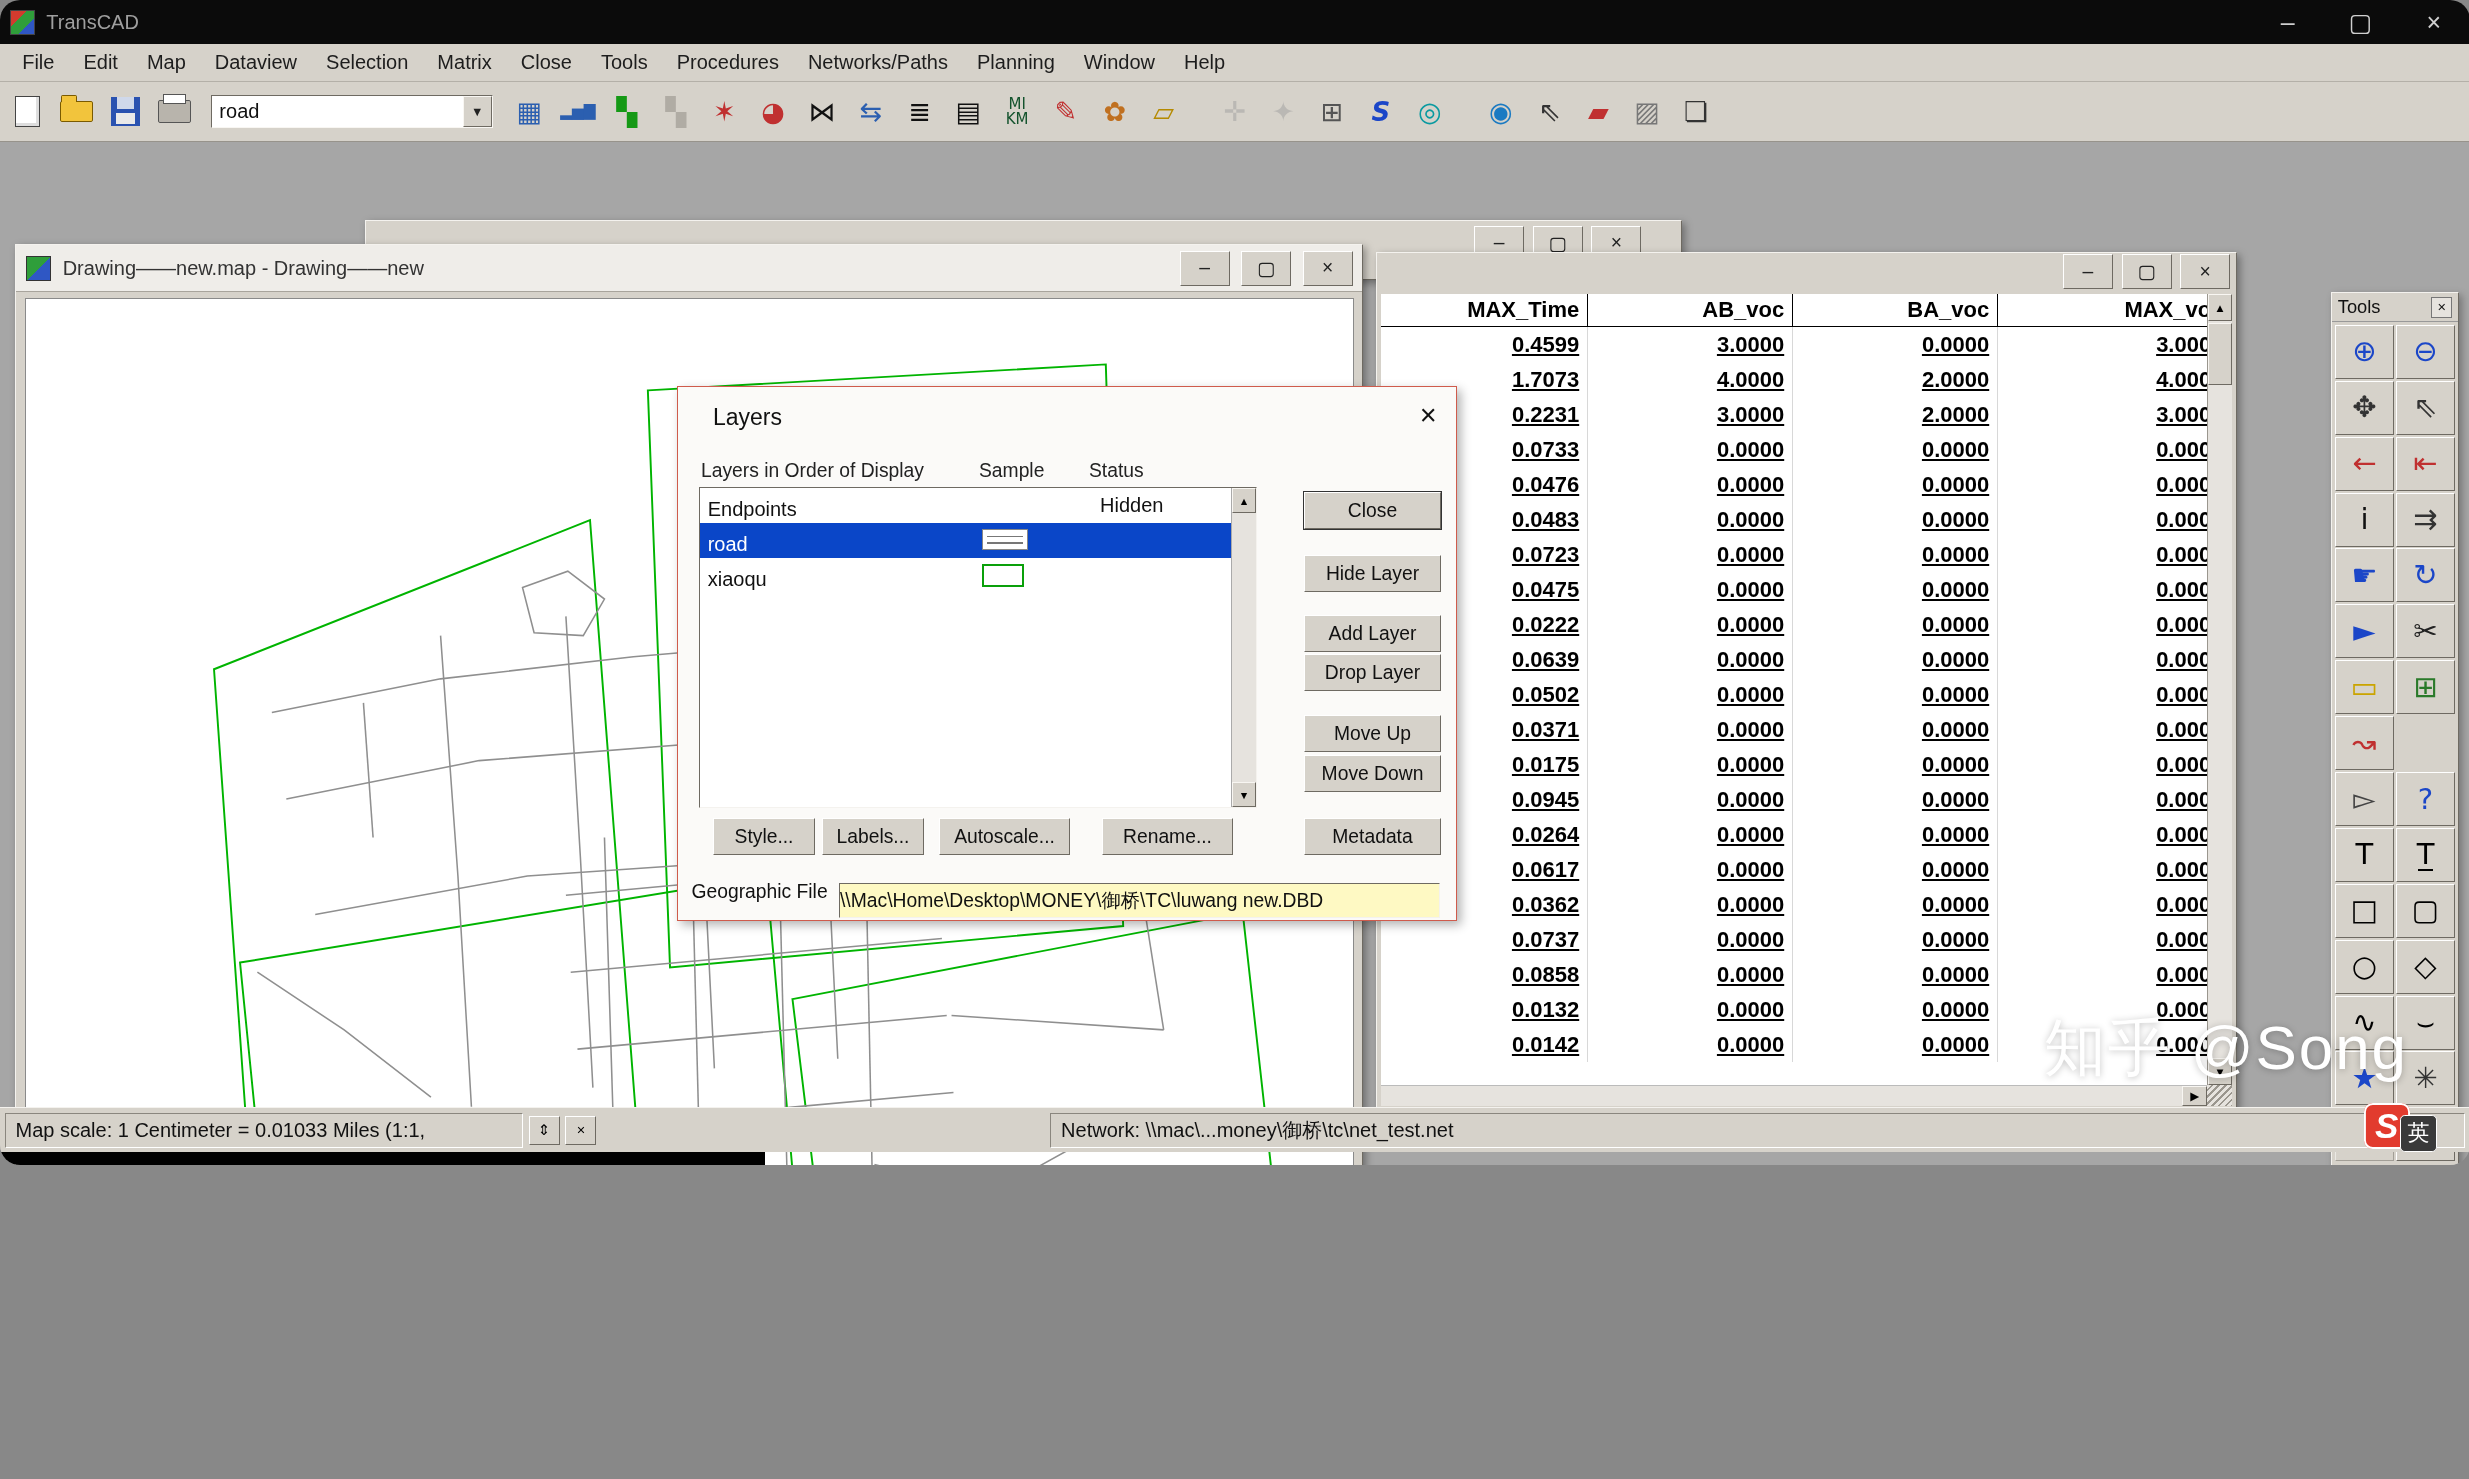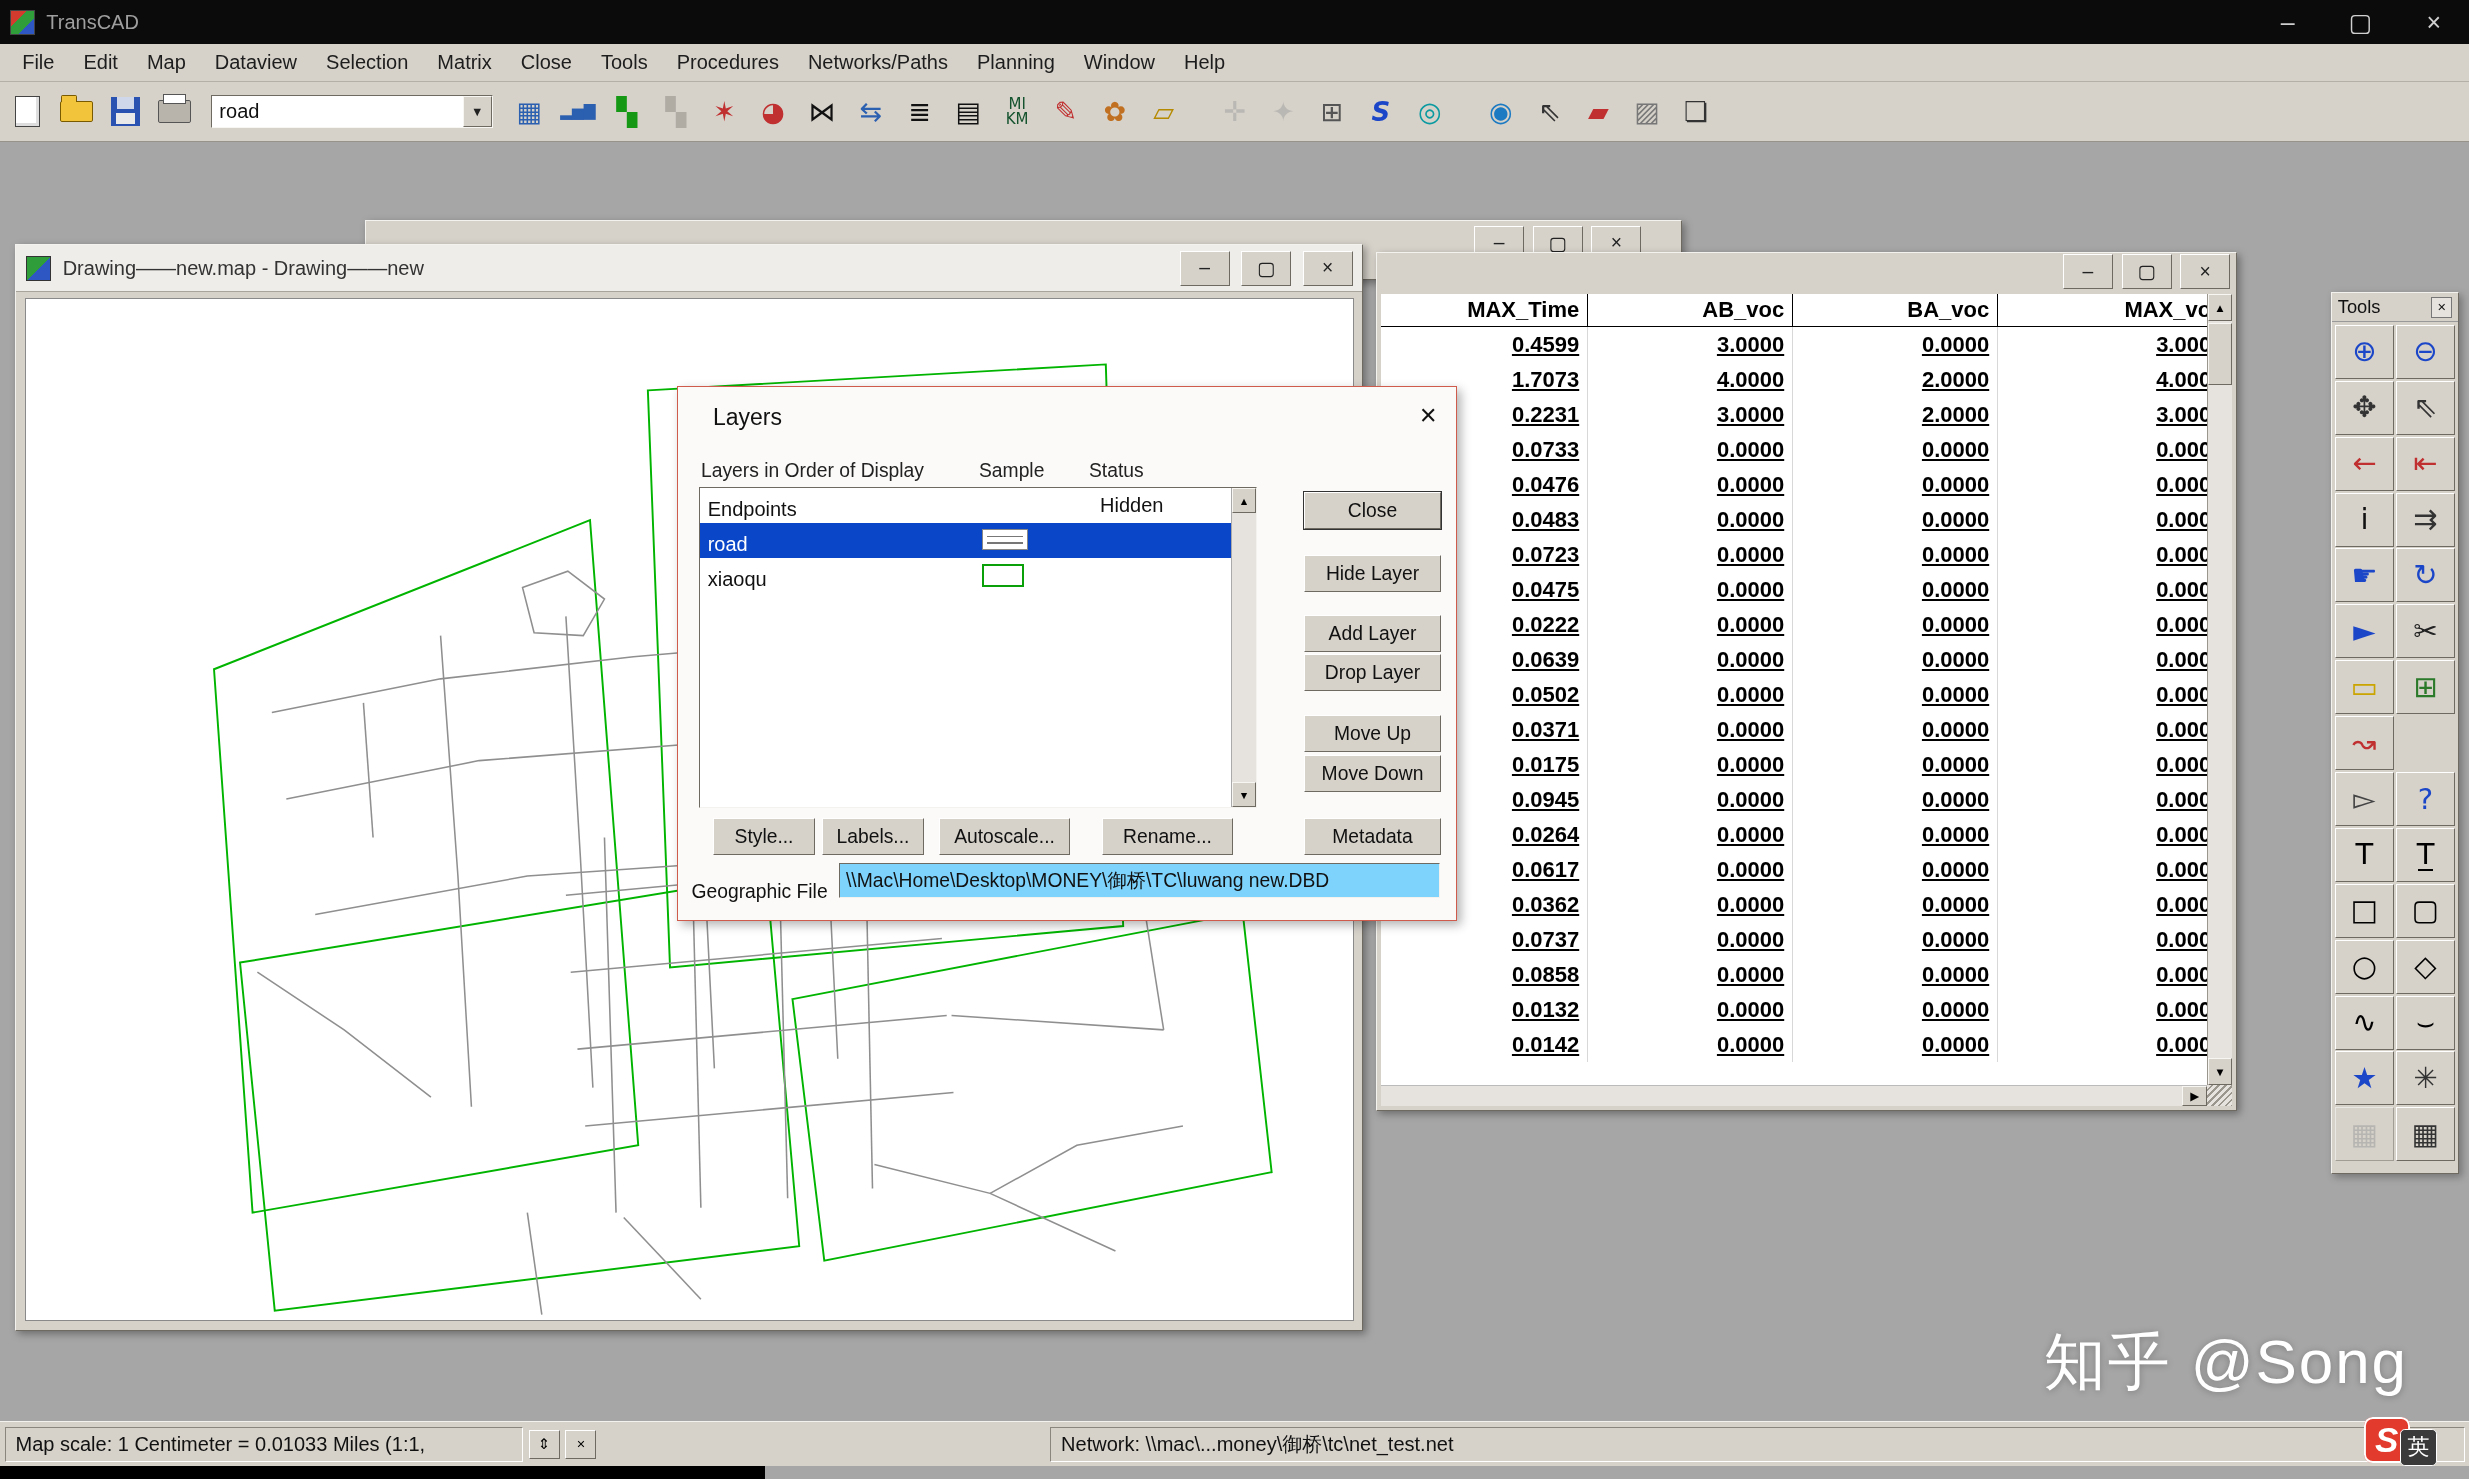--- a/index.html
+++ b/index.html
@@ -1,18 +1,18 @@
 <!DOCTYPE html>
 <html><head>
 <meta charset="utf-8">
 <style>
   * { margin:0; padding:0; box-sizing:border-box; }
   html,body { background:#888; }
   body { font-family:"Liberation Sans","DejaVu Sans",sans-serif; }
-  .stage { position:relative; width:2470px; height:1479px; background:#a6a6a6; overflow:hidden; }
+  .stage { position:relative; width:2470px; height:1165px; background:#a6a6a6; overflow:hidden;border-radius:20px; }
 
   
   .titlebar { position:absolute; left:0; top:0; right:0; height:44px; background:#0b0b0b; display:flex; align-items:center; z-index:20; }
   .app-icon { width:25px; height:25px; margin-left:9.7px; background:linear-gradient(135deg,#d23b2e 0 34%,#2f9e3a 34% 67%,#2f57c4 67%); border:1px solid #444; }
   .app-title { margin-left:11.6px; font-size:20px; color:#9f9f9f; }
   .tb-controls { margin-left:auto; margin-right:29px; display:flex; gap:54px; color:#cfcfcf; font-size:25px; }
   .tb-controls span { cursor:default; }
 
   .menubar { position:absolute; left:0; top:44px; right:0; height:38px; background:#d6d2ca; border-bottom:1px solid #b4b0a8; display:flex; align-items:center; padding:0 7.7px; z-index:20; }
   .menu-item { padding:0 14.5px; font-size:20px; color:#1d1d1d; }
@@ -99,21 +99,21 @@
   .b-add     { left:626px; top:228px; width:137px; }
   .b-drop    { left:626px; top:267px; width:137px; }
   .b-moveup  { left:626px; top:328px; width:137px; }
   .b-movedn  { left:626px; top:368px; width:137px; }
   .b-meta    { left:626px; top:431px; width:137px; }
   .b-style   { left:35px;  top:431px; width:102px; }
   .b-labels  { left:144px; top:431px; width:102px; }
   .b-autos   { left:261px; top:431px; width:131px; }
   .b-rename  { left:424px; top:431px; width:131px; }
   .geo-label { position:absolute; left:13.5px; top:494px; font-size:19.3px; color:#111; }
-  .geo-field { position:absolute; left:161px; top:476px; width:601px; height:35px; background:#7dd3fc; border:1.9px solid; border-color:#6e6a62 #f4f2ee #f4f2ee #6e6a62; font-size:19.3px; color:#111; display:flex; align-items:center; padding:0 6px; white-space:nowrap; overflow:hidden; }
+  .geo-field { position:absolute; left:161px; top:496px; width:601px; height:35px; background:#fef9c3; border:1.9px solid; border-color:#6e6a62 #f4f2ee #f4f2ee #6e6a62; font-size:19.3px; color:#111; display:flex; align-items:center; padding:0 0; white-space:nowrap; overflow:hidden; }
 
   
   .palette { position:absolute; left:2331px; top:292px; width:128px; height:882px; background:#d6d2ca; border:1.9px solid; border-color:#f4f2ee #6e6a62 #6e6a62 #f4f2ee; z-index:4; box-shadow:2.9px 2.9px 7.7px rgba(0,0,0,.3); }
   .pal-title { height:29px; display:flex; align-items:center; padding:0 5.8px; font-size:18.3px; color:#111; border-bottom:1px solid #999; }
   .pal-close { margin-left:auto; width:21px; height:21px; background:#e6e3de; border:1px solid #777; display:flex; align-items:center; justify-content:center; font-size:14.5px; }
   .pal-grid { display:grid; grid-template-columns:repeat(2,1fr); gap:1.9px; padding:2.9px; }
   .pal-btn { height:54px; background:#d6d2ca; border:1.9px solid; border-color:#fff #6e6a62 #6e6a62 #fff; display:flex; align-items:center; justify-content:center; }
   .pal-btn .glyph { font-size:29px; line-height:1; font-family:"DejaVu Sans",sans-serif; }
   .pal-btn.empty { border-color:transparent; background:transparent; }
   .pal-btn.disabled { opacity:.5; }

